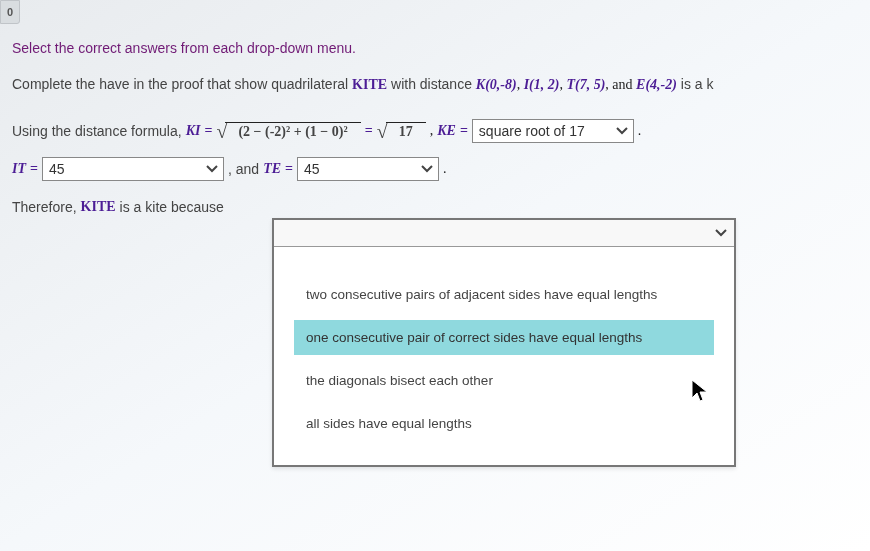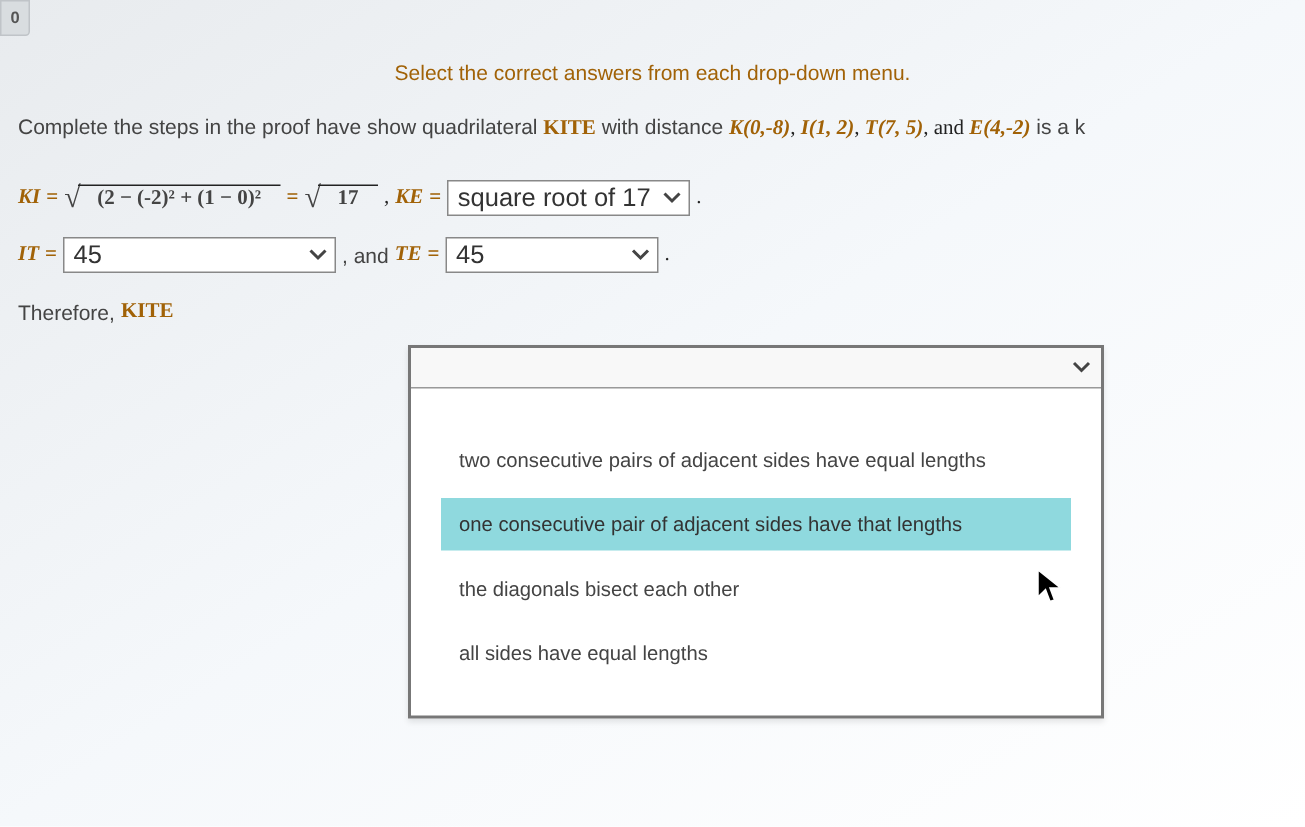--- a/index.html
+++ b/index.html
@@ -28,35 +28,34 @@
       display: flex;
       align-items: center;
       justify-content: center;
       font-weight: bold;
     }
     .content {
       padding: 40px 12px 12px 12px;
     }
     .instruction {
       font-size: 14px;
-      color: #a16207;
+      color: #701a75;
       margin-bottom: 18px;
-      text-align: center;
     }
     .question-text {
       font-size: 14px;
       color: #444;
       margin-bottom: 22px;
       line-height: 1.5;
     }
     .math-bold {
       font-weight: bold;
       font-family: "Times New Roman", serif;
       font-style: italic;
-      color: #a16207;
+      color: #4c1d95;
     }
     .math-reg {
       font-family: "Times New Roman", serif;
       color: #222;
     }
     .line {
       margin-bottom: 10px;
       color: #444;
       display: flex;
       align-items: center;
@@ -65,21 +64,21 @@
       line-height: 28px;
     }
     .dropdown-select {
       display: inline-flex;
       align-items: center;
       justify-content: space-between;
       background: #fff;
       border: 1px solid #888;
       height: 22px;
       padding: 0 4px 0 6px;
-      font-size: 17px;
+      font-size: 14px;
       color: #333;
       position: relative;
       vertical-align: middle;
       cursor: pointer;
     }
     .dropdown-select .dd-text {
       white-space: nowrap;
     }
     .dd-arrow {
       margin-left: 6px;
@@ -106,21 +105,21 @@
     }
     .sqrt-body {
       border-top: 1.5px solid #222;
       padding: 0 13px;
       font-size: 14px;
       line-height: 18px;
     }
     .open-dropdown {
       position: absolute;
       left: 272px;
-      top: 230px;
+      top: 218px;
       width: 460px;
       background: #fff;
       border: 2px solid #777;
       box-shadow: 0 2px 4px rgba(0,0,0,0.1);
     }
     .open-dropdown-header {
       height: 26px;
       background: #f8f8f8;
       border-bottom: 1px solid #999;
       display: flex;
@@ -152,31 +151,32 @@
 </head>
 <body>
 
 <div class="tab-fragment">0</div>
 
 <div class="content">
 
   <div class="instruction">Select the correct answers from each drop-down menu.</div>
 
   <div class="question-text">
-    <span>Complete the steps in the proof have show quadrilateral </span>
+    <span>Complete the have in the proof that show quadrilateral </span>
     <span class="math-bold" style="font-style:normal;">KITE</span>
     <span> with distance </span>
     <span class="math-bold">K(0,-8)</span><span class="math-reg">, </span>
     <span class="math-bold">I(1, 2)</span><span class="math-reg">, </span>
     <span class="math-bold">T(7, 5)</span><span class="math-reg">, and </span>
     <span class="math-bold">E(4,-2)</span>
     <span> is a k</span>
   </div>
 
   <div class="line">
+    <span>Using the distance formula, </span>
     <span class="math-bold">KI</span>
     <span class="math-bold" style="font-style:normal;"> = </span>
     <span class="sqrt-wrap">
       <span class="sqrt-sign">√</span>
       <span class="sqrt-body">(2 − (-2)² + (1 − 0)²</span>
     </span>
     <span class="math-bold" style="font-style:normal;"> = </span>
     <span class="sqrt-wrap">
       <span class="sqrt-sign">√</span>
       <span class="sqrt-body">17</span>
@@ -216,35 +216,36 @@
             <path d="M1 1 L6 6 L11 1" stroke="#444" stroke-width="2" fill="none"></path>
           </svg>
       </span>
     </span>
     <span class="math-reg"> .</span>
   </div>
 
   <div class="line">
     <span>Therefore, </span>
     <span class="math-bold" style="font-style:normal;">KITE</span>
+    <span> is a kite because</span>
   </div>
 
 </div>
 
 <div class="open-dropdown">
   <div class="open-dropdown-header">
     <span class="dd-arrow">
       <svg viewBox="0 0 12 8">
           <path d="M1 1 L6 6 L11 1" stroke="#444" stroke-width="2" fill="none"></path>
         </svg>
     </span>
   </div>
   <div class="dropdown-options">
     <div class="dd-option">two consecutive pairs of adjacent sides have equal lengths</div>
-    <div class="dd-option highlighted">one consecutive pair of adjacent sides have that lengths</div>
+    <div class="dd-option highlighted">one consecutive pair of correct sides have equal lengths</div>
     <div class="dd-option">the diagonals bisect each other</div>
     <div class="dd-option">all sides have equal lengths</div>
   </div>
 </div>
 
 <div class="cursor">
   <svg width="20" height="26" viewBox="0 0 20 26">
     <path d="M2 2 L2 20 L7 15 L10 23 L13 22 L10 14 L17 14 Z" fill="#000" stroke="#fff" stroke-width="1"></path>
   </svg>
 </div>

